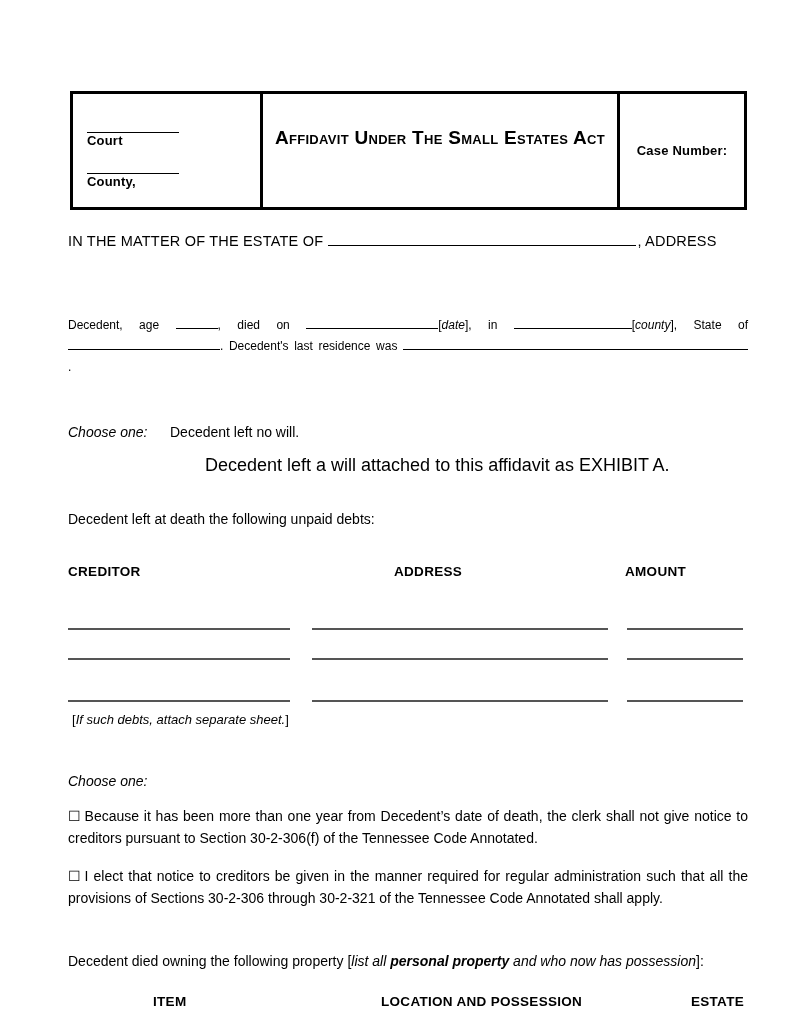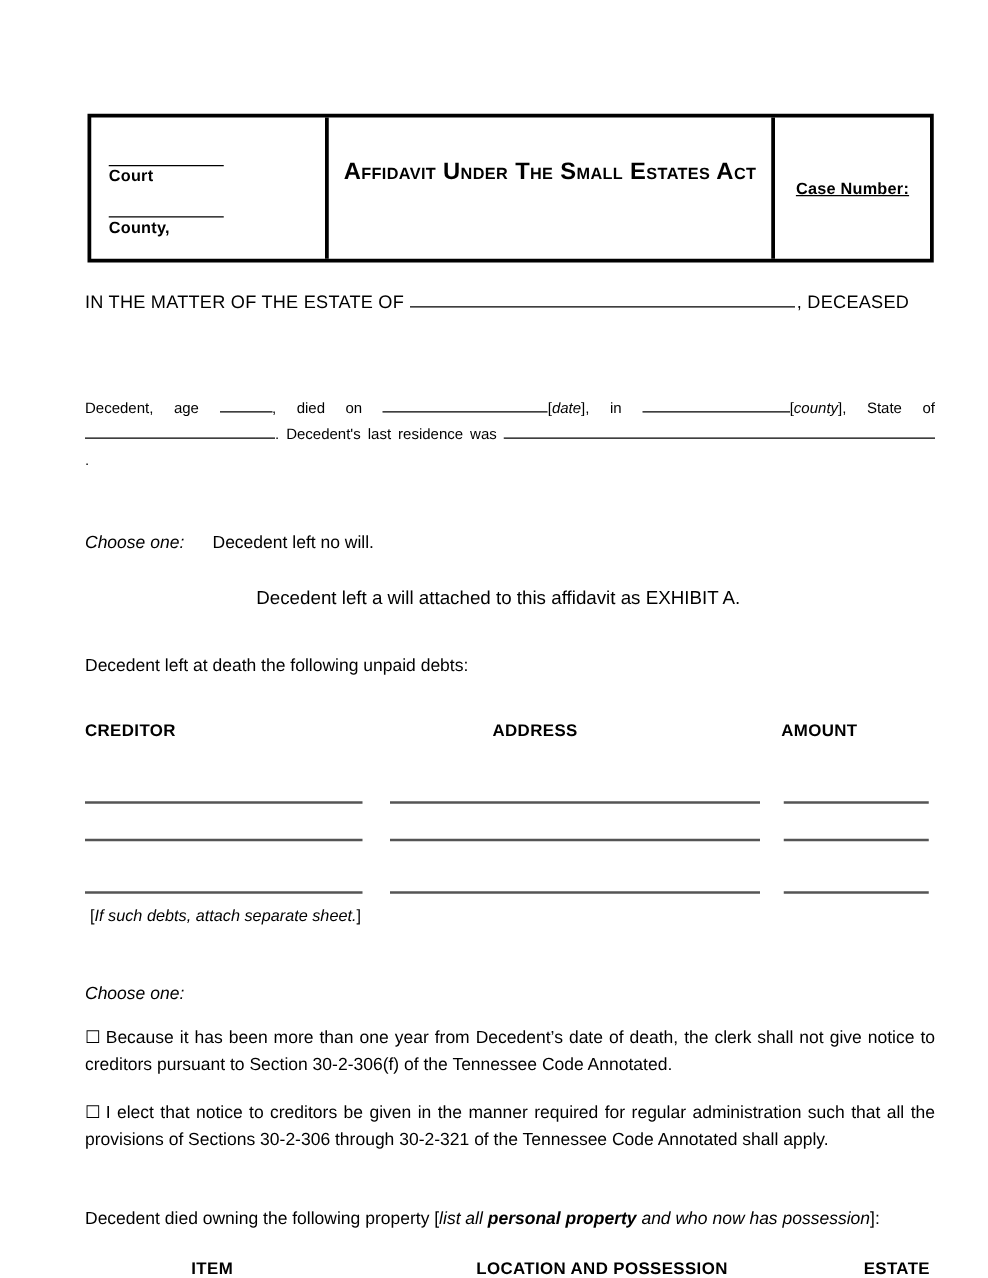--- a/index.html
+++ b/index.html
@@ -48,21 +48,20 @@
     flex-direction: column;
     align-items: center;
     justify-content: flex-start;
     padding-top: 30px;
   }
   .cell-case {
     width: 124px;
     display: flex;
     align-items: center;
     justify-content: center;
-    text-decoration: underline;
   }
 
   .blank-row {
     display: flex;
     align-items: baseline;
     margin-bottom: 13px;
     padding-left: 14px;
     flex-direction: column;
   }
   .blank-line-short {
@@ -161,23 +160,23 @@
     font-size: 14px;
     line-height: 21px;
     white-space: nowrap;
   }
   .choose-label {
     font-style: italic;
     display: inline-block;
     width: 102px;
   }
   .choose-second {
-    margin-top: 24px;
+    margin-top: 12px;
     padding-left: 137px;
-    font-size: 15px;
+    font-size: 18px;
     line-height: 21px;
   }
 
   .debts-intro {
     margin-top: 35px;
     font-size: 14px;
   }
 
   
   .debt-head {
@@ -272,21 +271,21 @@
 
     <div class="caption-cell cell-case">
       <span class="case-label">Case Number:</span>
     </div>
   </div>
 
   <div class="body-area">
 
     <div class="matter-line">
       <span>IN THE MATTER OF THE ESTATE OF</span>
-      <span class="fill-long"></span><span>, DECEASED</span>
+      <span class="fill-long"></span><span>, ADDRESS</span>
     </div>
 
     <div class="para para-decedent">
       <span>Decedent, age</span>
       <span class="fill-inline-xs"></span><span>, died on</span>
       <span class="fill-inline-sm"></span><span>[</span><span class="it">date</span><span>], in</span>
       <span class="fill-inline-md"></span><span>[</span><span class="it">county</span><span>], State of</span>
       <span class="fill-inline-lg"></span><span>. Decedent's last residence was</span>
       <span class="fill-inline-xl"></span><span>.</span>
     </div>

